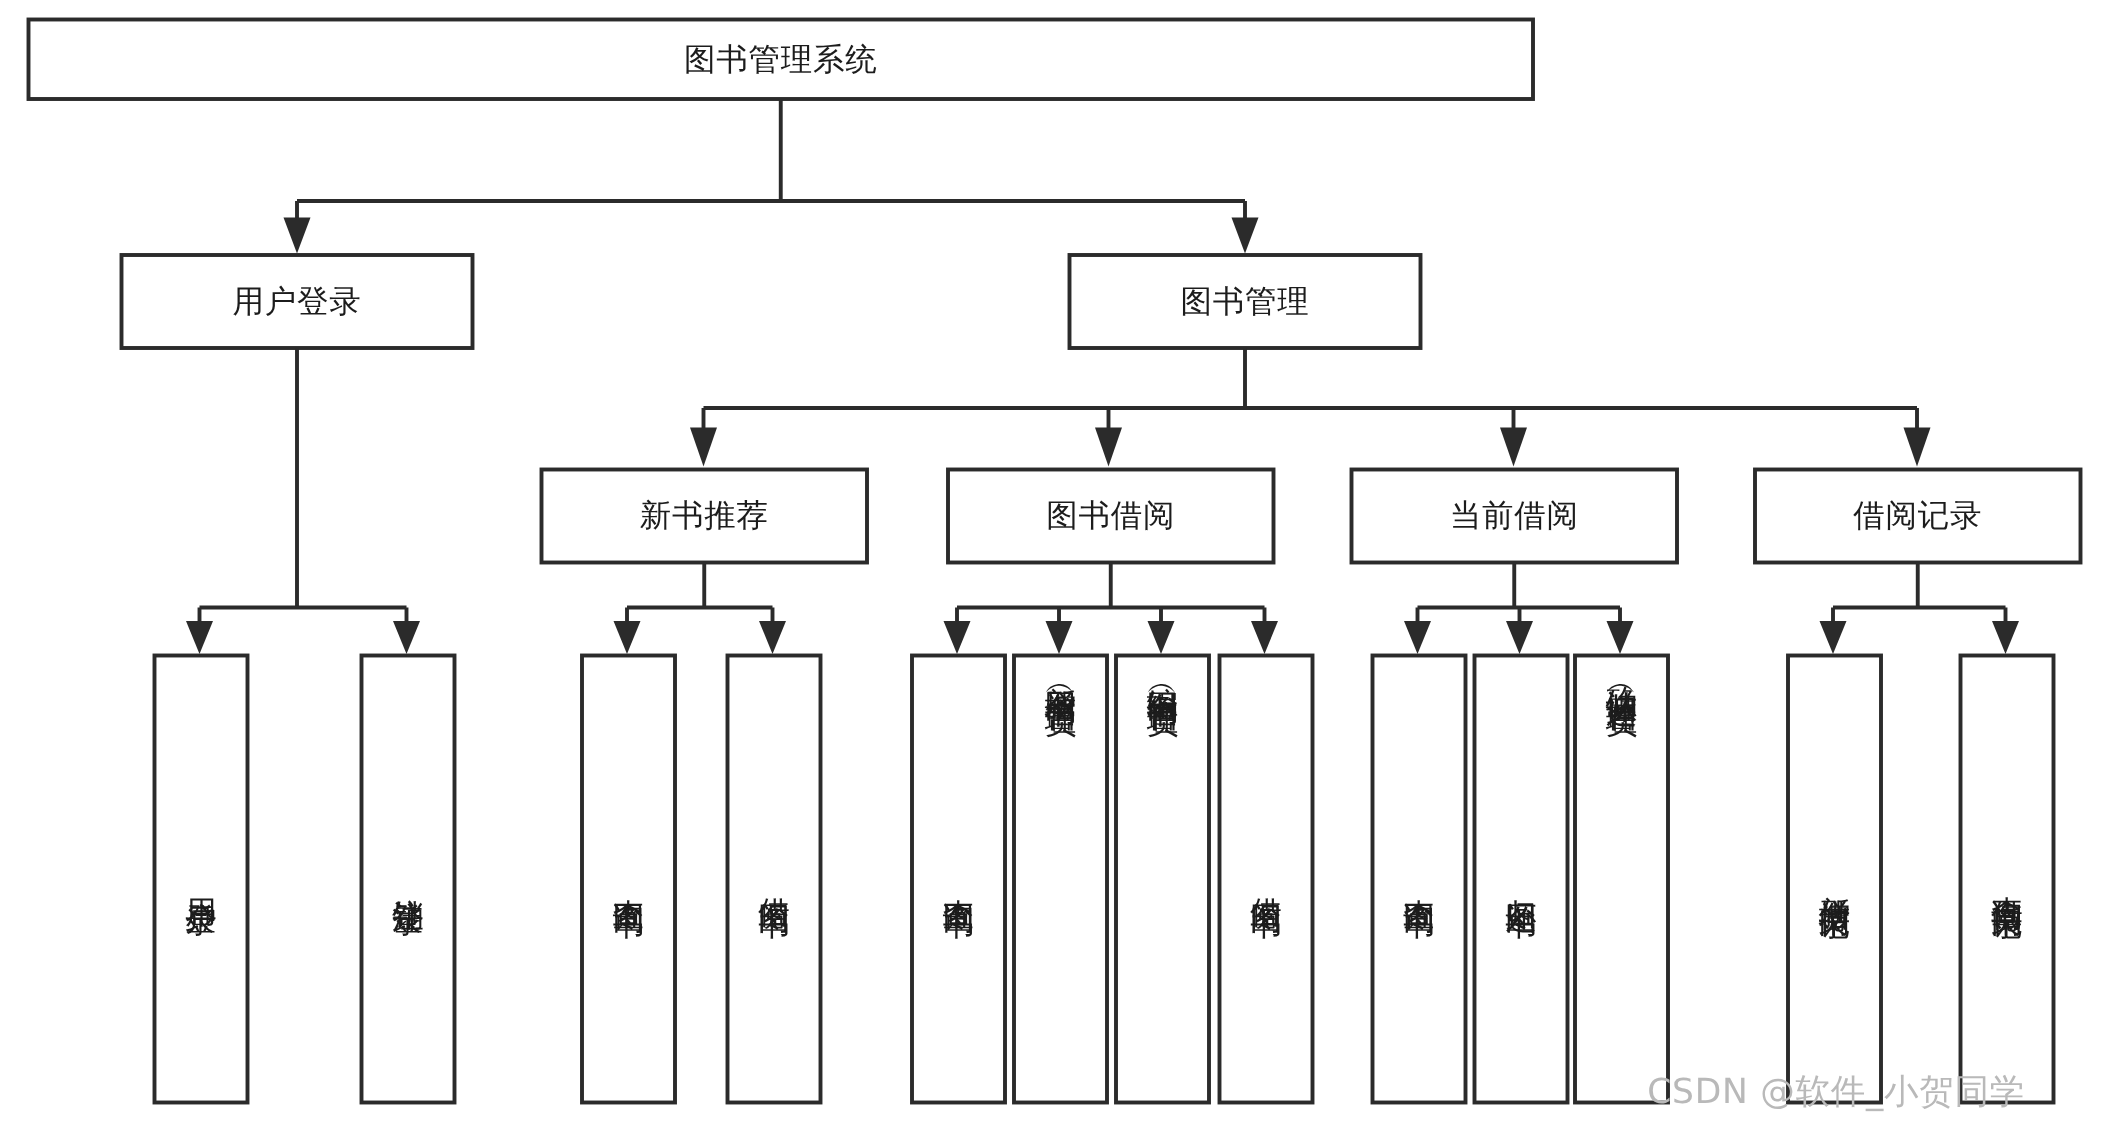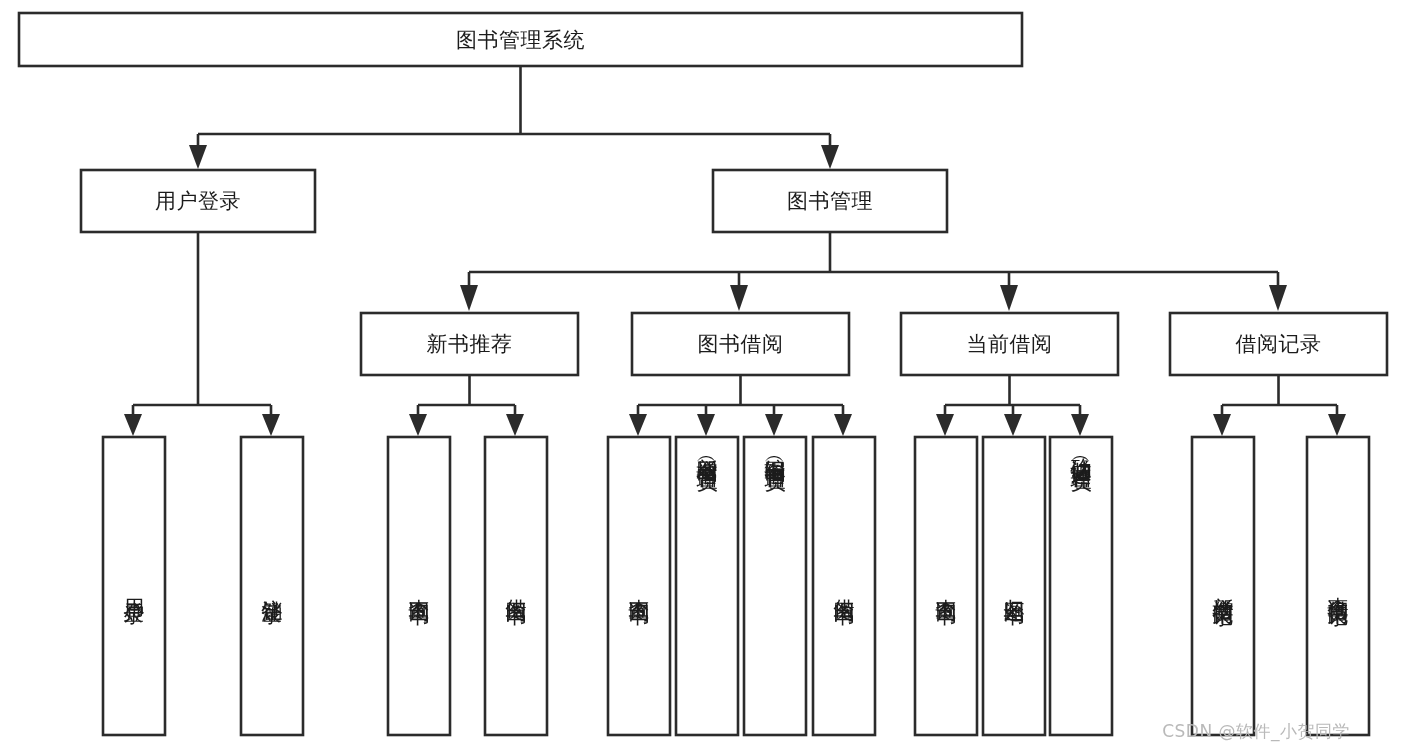--- a/index.html
+++ b/index.html
@@ -66,21 +66,21 @@
     line-height: 1.05;
     letter-spacing: 2px;
     white-space: nowrap;
     text-align: center;
   }
   .watermark {
     position: absolute;
     right: 8px;
     bottom: 4px;
     font-family: "DejaVu Sans", "Liberation Sans", sans-serif;
-    font-size: 17px;
+    font-size: 23px;
     color: #b9b9b9;
     letter-spacing: 0.5px;
     white-space: nowrap;
   }
 </style>
 </head>
 <body>
 
 <div id="diagram-root">
 

